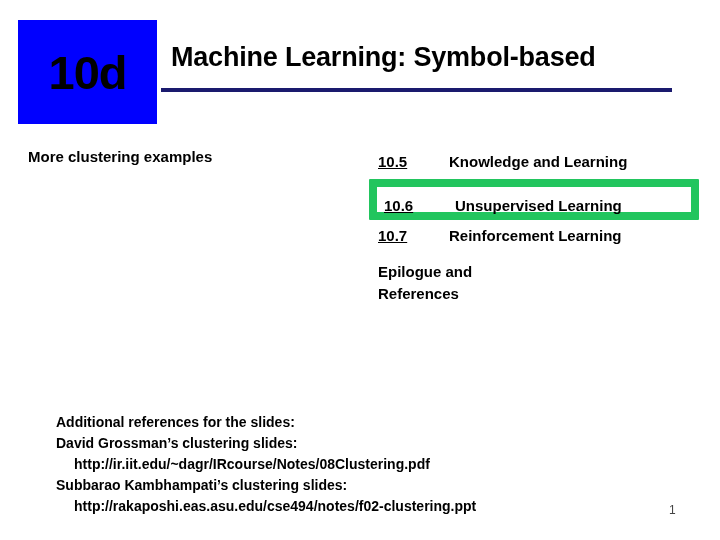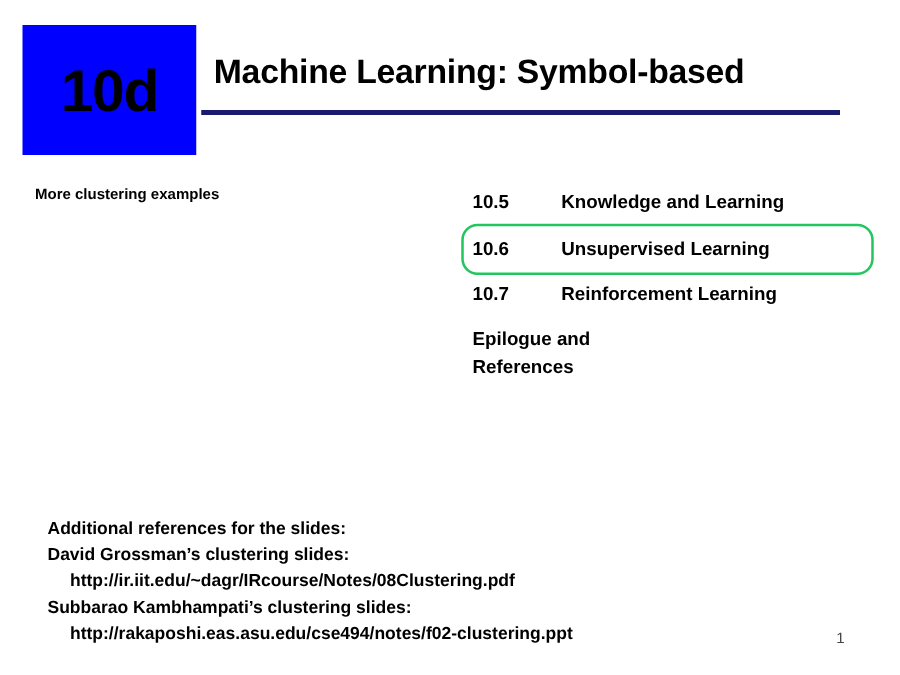--- a/index.html
+++ b/index.html
@@ -59,21 +59,21 @@
     width: 511px;
     height: 4px;
     background: #1a1a6e;
   }
 
   
   .left-note {
     position: absolute;
     left: 28px;
     top: 148px;
-    font-size: 12px;
+    font-size: 15px;
     font-weight: bold;
     color: #000000;
     white-space: nowrap;
   }
 
   .toc {
     position: absolute;
     left: 369px;
     top: 145px;
     width: 330px;
@@ -85,36 +85,37 @@
     align-items: flex-start;
     height: 36px;
     padding-left: 9px;
     box-sizing: border-box;
   }
   .toc-row.tall {
     height: 58px;
   }
 
   .toc-row.highlighted {
-    border: 2px solid #22c55e;
-    border-radius: 13px;
+    border: 8px solid #22c55e;
+    border-radius: 1px;
     padding-left: 7px;
     height: 41px;
     margin-top: -2px;
     margin-bottom: -1px;
   }
 
   .toc-num {
     flex: 0 0 auto;
     width: 71px;
     font-size: 15px;
     font-weight: bold;
     color: #000000;
     line-height: 22px;
     padding-top: 6px;
+    text-decoration: underline;
   }
   .toc-row.highlighted .toc-num {
     padding-top: 8px;
   }
 
   .toc-label {
     flex: 1 1 auto;
     font-size: 15px;
     font-weight: bold;
     color: #000000;
@@ -131,20 +132,21 @@
     left: 38px;
     top: 412px;
     width: 620px;
   }
   .ref-line {
     font-size: 14px;
     font-weight: bold;
     color: #000000;
     line-height: 21px;
     white-space: nowrap;
+    margin-left: 18px;
   }
   .ref-line.indent {
     padding-left: 18px;
   }
 
   .page-number {
     position: absolute;
     left: 669px;
     top: 503px;
     font-size: 12px;

